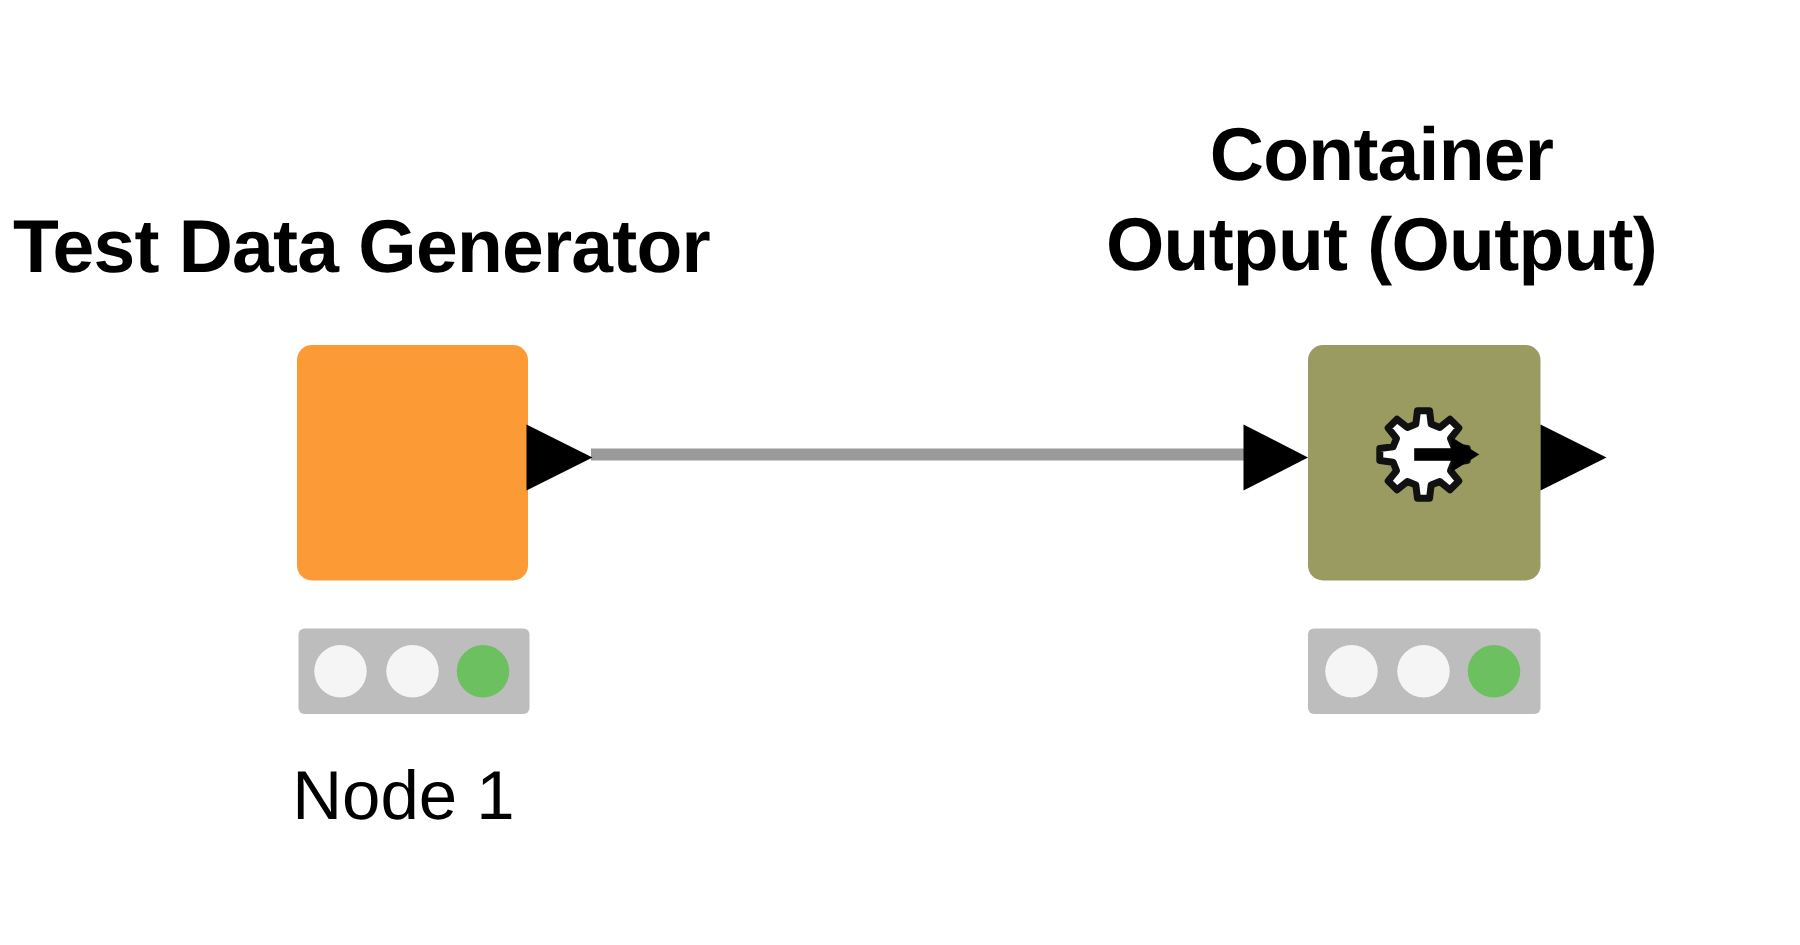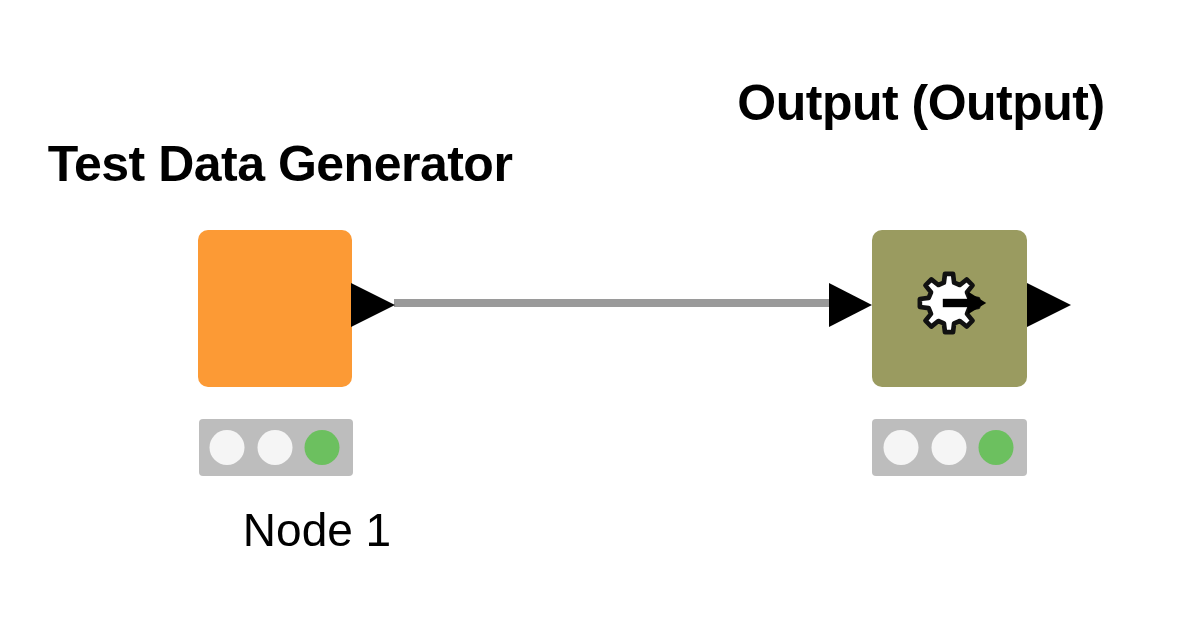--- a/index.html
+++ b/index.html
@@ -82,24 +82,25 @@
     </g>
 
     <g>
       <rect x="872" y="419" width="155" height="57" rx="4" ry="4" fill="#BDBDBD"></rect>
       <circle cx="901" cy="447.5" r="17.5" fill="#F5F5F5"></circle>
       <circle cx="949" cy="447.5" r="17.5" fill="#F5F5F5"></circle>
       <circle cx="996" cy="447.5" r="17.5" fill="#6CC05F"></circle>
     </g>
   </svg>
 
-  <div class="node-name" style="left:241px; top:134px;margin-left:39px;">
+  <div class="node-name" style="left:241px; top:134px;">
     <span>Test Data Generator</span>
   </div>
 
   <div class="node-name" style="left:921px; top:73px;">
+    <div>Container</div>
     <div>Output (Output)</div>
   </div>
 
-  <div class="node-label" style="left:269px; top:503px;margin-left:48px;">Node 1</div>
+  <div class="node-label" style="left:269px; top:503px;">Node 1</div>
 
 
 </div>
 
 </body></html>

